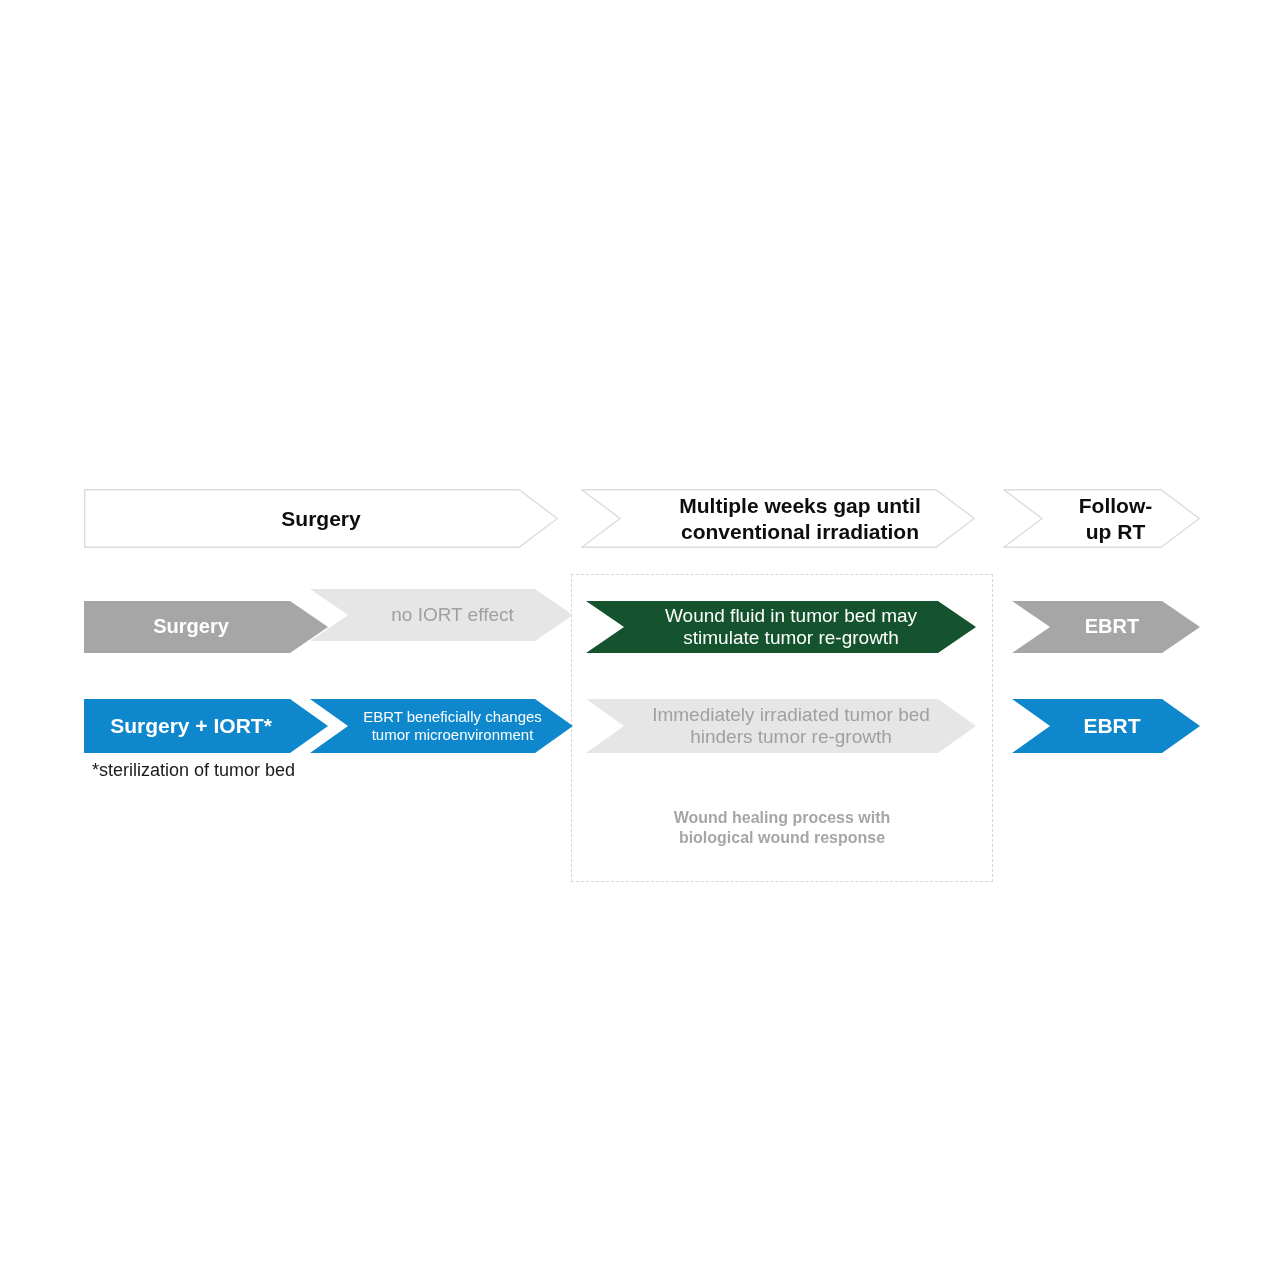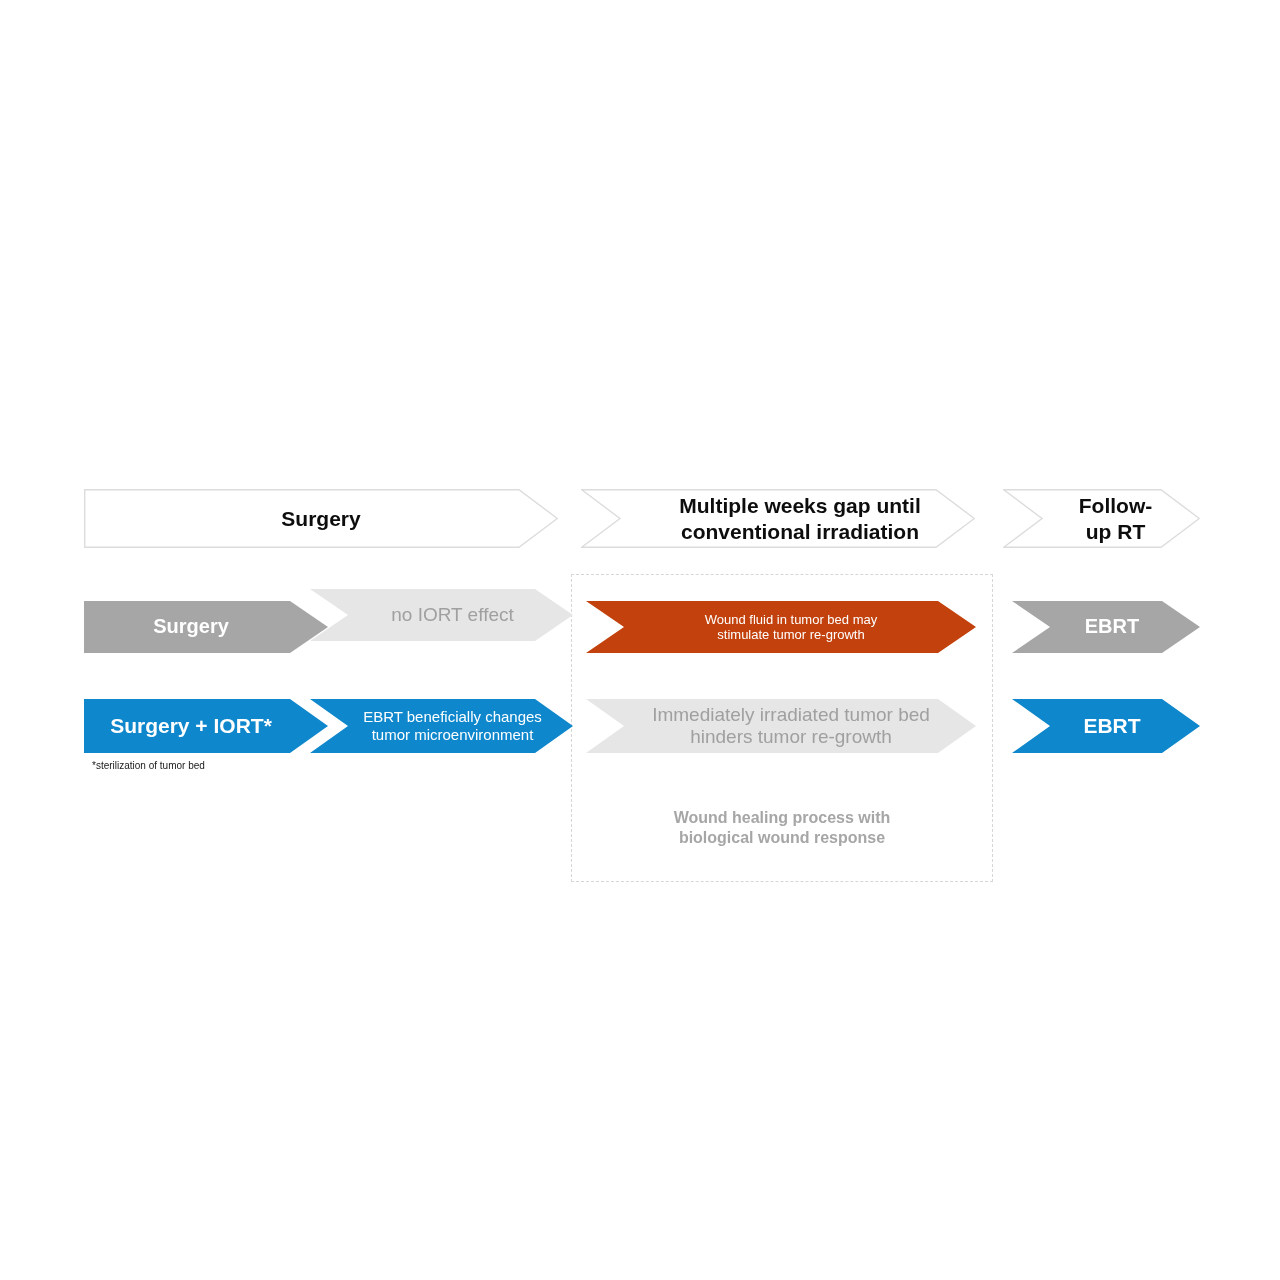--- a/index.html
+++ b/index.html
@@ -117,21 +117,21 @@
   <div class="dashed-box" style="left:571px; top:574px; width:422px; height:308px;"></div>
 
   <div class="chev shape-arrow-notch" style="left:310px; top:589px; width:263px; height:52px; background:#e6e6e6; color:#a0a0a0; font-size:19px; padding-left:22px;">
     <span>no IORT effect</span>
   </div>
 
   <div class="chev shape-arrow-flat" style="left:84px; top:601px; width:244px; height:52px; background:#a6a6a6; color:#ffffff; font-size:20px; font-weight:bold; padding-right:30px;">
     <span>Surgery</span>
   </div>
 
-  <div class="chev shape-arrow-notch" style="left:586px; top:601px; width:390px; height:52px; background:#c2410c; color:#ffffff; font-size:13px; padding-left:20px;">
+  <div class="chev shape-arrow-notch" style="left:586px; top:601px; width:390px; height:52px; background:#14532d; color:#ffffff; font-size:19px; padding-left:20px;">
     <span style="white-space: pre-line;">Wound fluid in tumor bed may
 stimulate tumor re-growth</span>
   </div>
 
   <div class="chev shape-arrow-notch" style="left:1012px; top:601px; width:188px; height:52px; background:#a6a6a6; color:#ffffff; font-size:20px; font-weight:bold; padding-left:12px;">
     <span>EBRT</span>
   </div>
 
   <div class="chev shape-arrow-notch" style="left:310px; top:699px; width:263px; height:54px; background:#0e87cc; color:#ffffff; font-size:15px; padding-left:22px;">
     <span style="white-space: pre-line;">EBRT beneficially changes
@@ -144,18 +144,18 @@
   </div>
 
   <div class="chev shape-arrow-flat" style="left:84px; top:699px; width:244px; height:54px; background:#0e87cc; color:#ffffff; font-size:21px; font-weight:bold; padding-right:30px;">
     <span>Surgery + IORT*</span>
   </div>
 
   <div class="chev shape-arrow-notch" style="left:1012px; top:699px; width:188px; height:54px; background:#0e87cc; color:#ffffff; font-size:21px; font-weight:bold; padding-left:12px;">
     <span>EBRT</span>
   </div>
 
-  <div class="plain-text" style="left:92px; top:760px; font-size:10px; color:#1a1a1a;">*sterilization of tumor bed</div>
+  <div class="plain-text" style="left:92px; top:760px; font-size:18px; color:#1a1a1a;">*sterilization of tumor bed</div>
 
   <div class="caption-block" style="left: 586px; top: 808px; width: 392px; font-size: 16px; color: rgb(166, 166, 166); white-space: pre-line;">Wound healing process with
 biological wound response</div>
 
 </div>
 
 </body></html>

